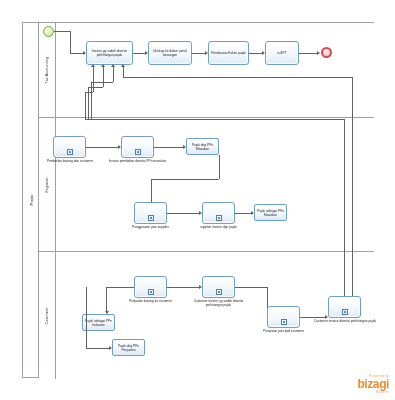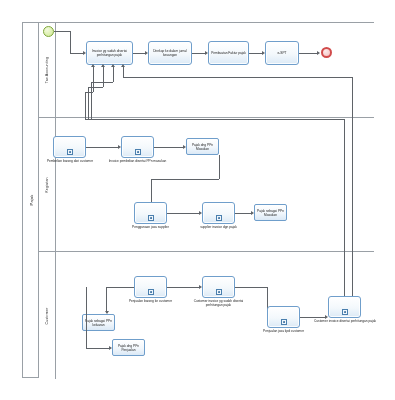--- a/index.html
+++ b/index.html
@@ -265,14 +265,19 @@
 
   <div class="dataobj" style="left:112px;top:339px;width:33px;height:17px;">
     <div class="dlabel">Pajak dng PPn Penjualan</div>
   </div>
 
   <div class="conn v" style="left:86px;top:286.6px;height:61px;"></div>
 
   <div class="conn v" style="left:344px;top:119px;height:177px;"></div>
   <div class="conn h" style="left:344px;top:295.6px;width:0px;"></div>
 
+  <div id="logo">
+    <div class="pb">Powered by</div>
+    <div class="bz">bizagi</div>
+    <div class="tm">Modeler</div>
+  </div>
 
 </div>
 
 </body></html>

